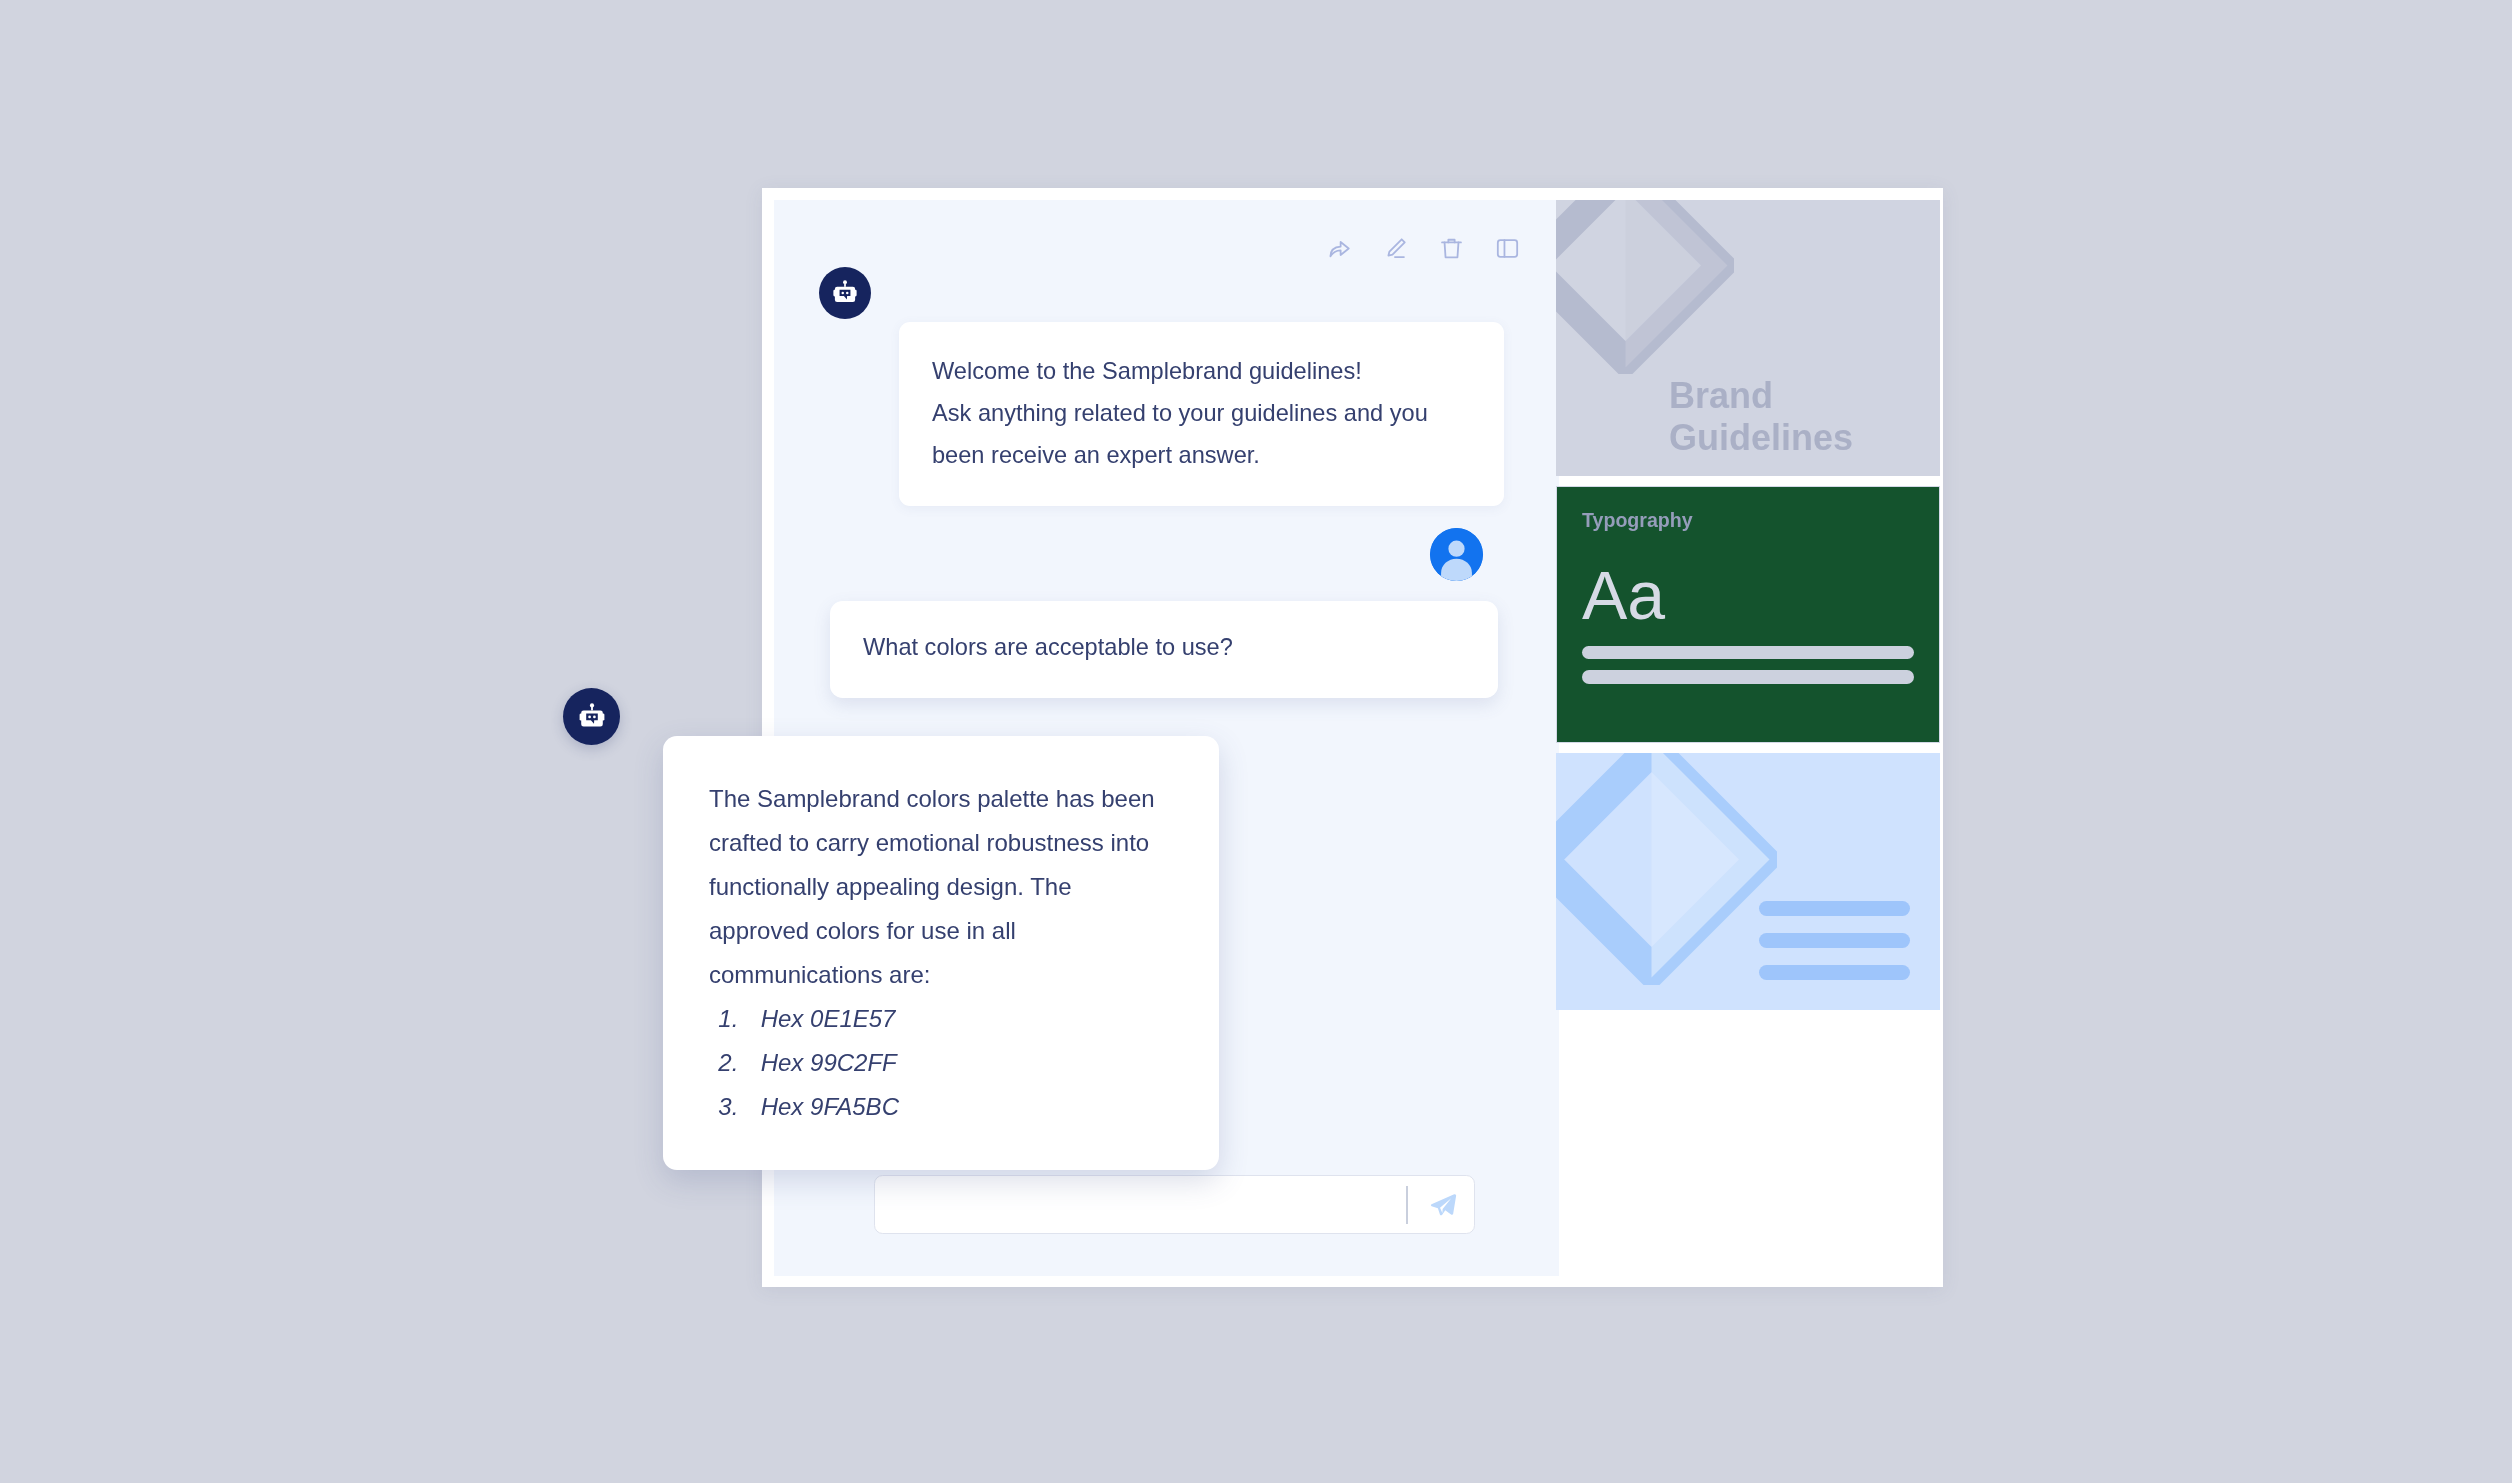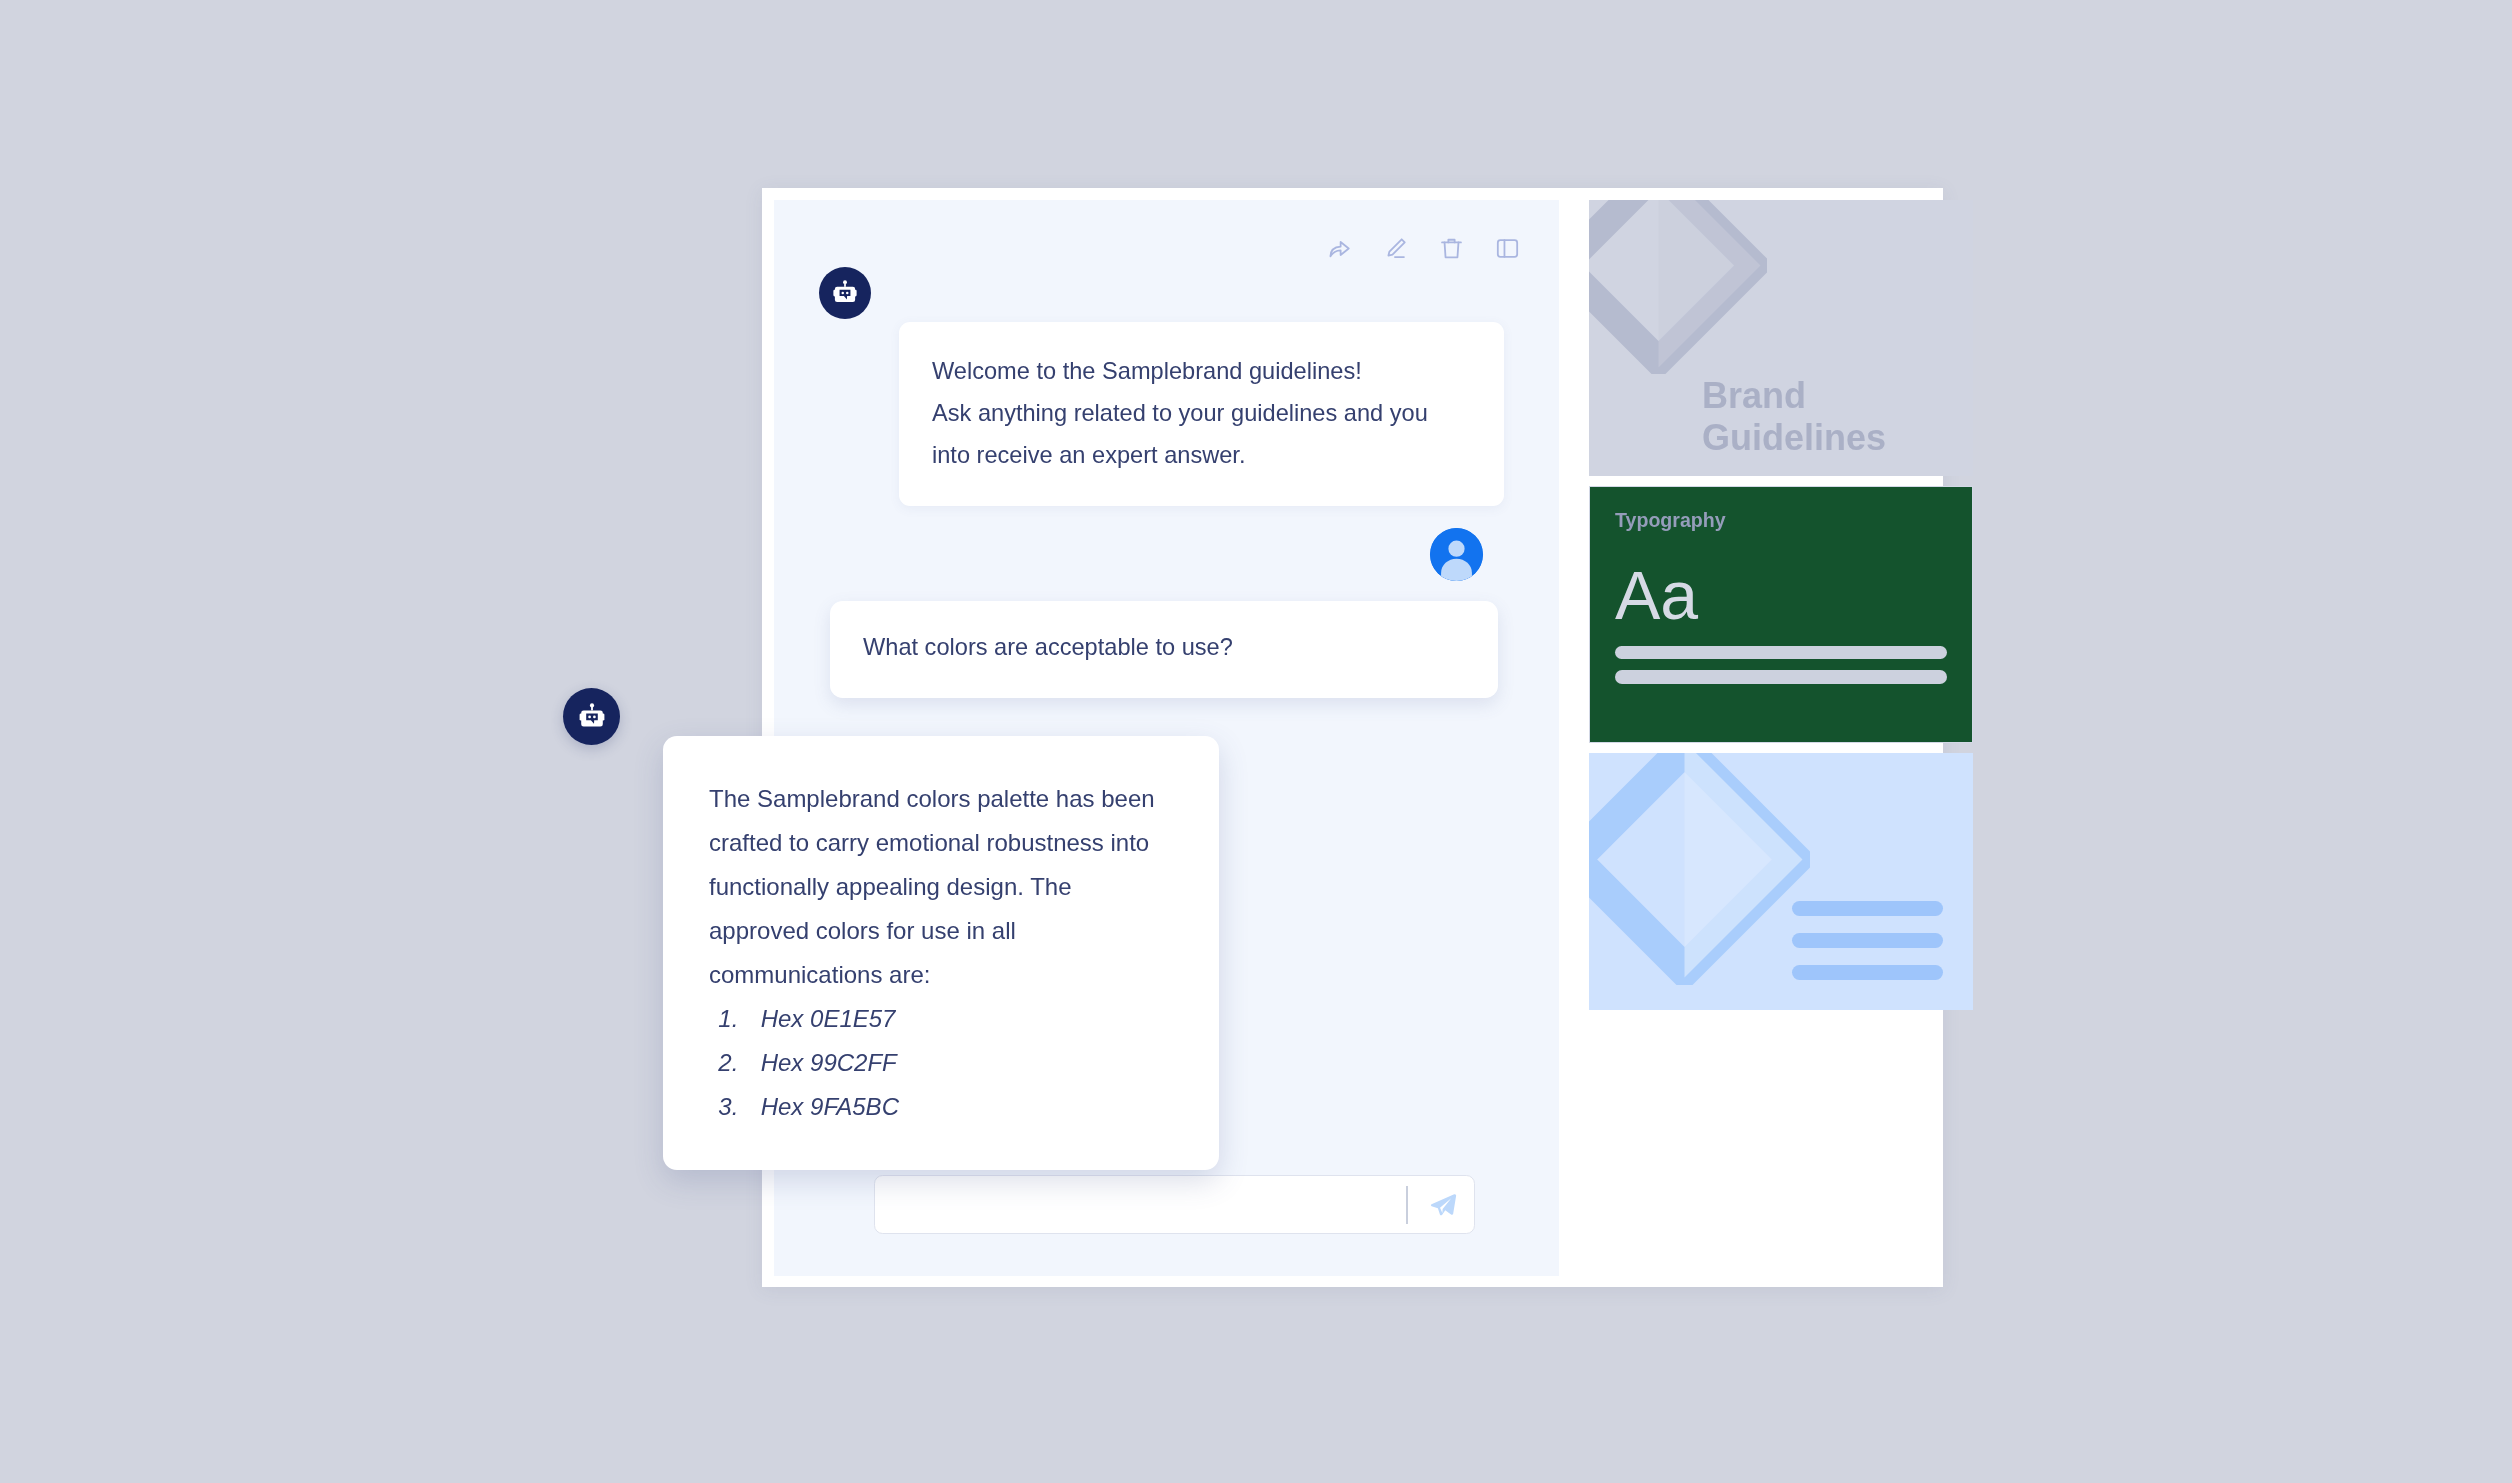--- a/index.html
+++ b/index.html
@@ -193,21 +193,21 @@
     border: none;
     background: transparent;
     cursor: pointer;
     color: #bcd8fb;
   }
   .send-btn svg { width: 30px; height: 30px; display: block; }
 
   
   .sidebar {
     position: absolute;
-    left: 827px;
+    left: 794px;
     top: 11.8px;
     width: 384px;
     height: 1076px;
     display: flex;
     flex-direction: column;
     gap: 10.2px;
   }
 
   .panel {
     position: relative;
@@ -416,21 +416,21 @@
     <path d="M7.6 9.4h16.8a2.4 2.4 0 0 1 2.4 2.4v11.4a2.4 2.4 0 0 1-2.4 2.4H7.6a2.4 2.4 0 0 1-2.4-2.4V11.8A2.4 2.4 0 0 1 7.6 9.4z"></path>
     <path d="M10.2 12.6h11.6v6.6h-3.6l-.2 3.6-3.1-3.6h-4.7z" fill="#16245e"></path>
     <circle cx="13.6" cy="15.9" r="1.35" fill="#ffffff"></circle>
     <circle cx="18.4" cy="15.9" r="1.35" fill="#ffffff"></circle>
   </svg>
 </div>
 
 <div class="bubble bubble-welcome">
   <p>Welcome to the Samplebrand guidelines!</p>
   <p>Ask anything related to your guidelines and you</p>
-  <p>into receive an expert answer.</p>
+  <p>been receive an expert answer.</p>
 </div>
 
 <div class="avatar avatar-user">
   <svg viewBox="0 0 68 68">
     <circle cx="34" cy="34" r="34" fill="#1273ef"></circle>
     <circle cx="34" cy="26.5" r="10.4" fill="#bed9fb"></circle>
     <path d="M34 39.5c-11 0-19.8 8-19.8 18.2V68h39.6V57.7C53.8 47.5 45 39.5 34 39.5z" fill="#bed9fb"></path>
   </svg>
 </div>
 

